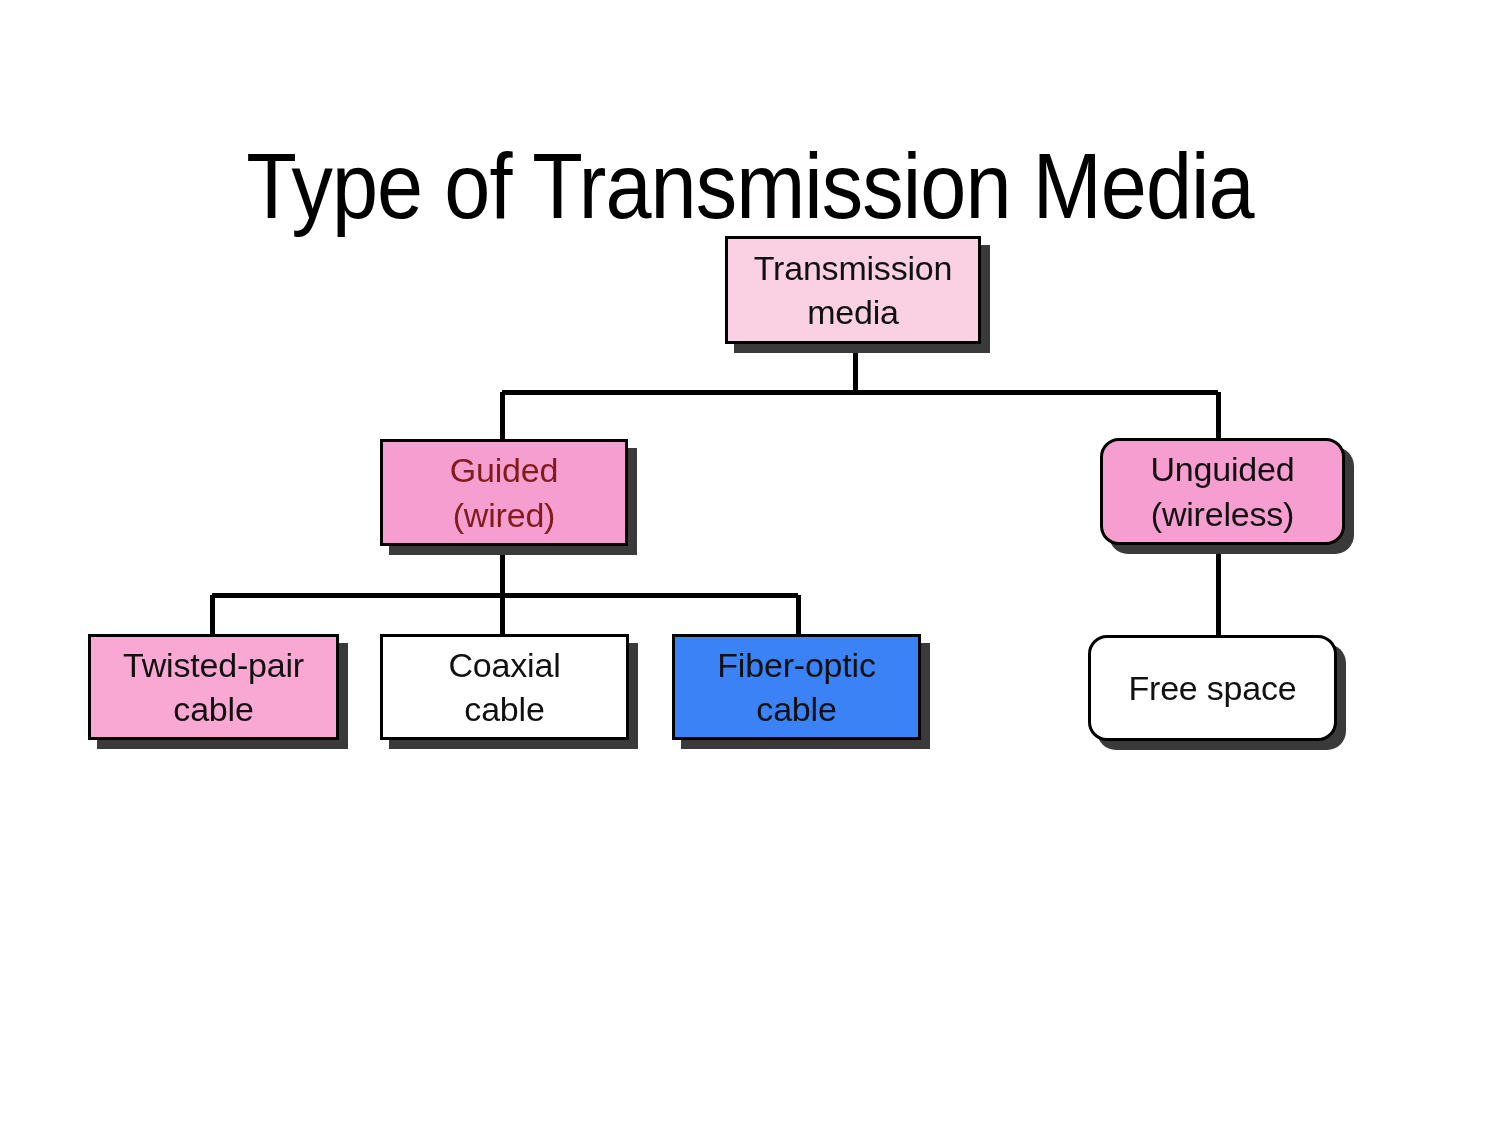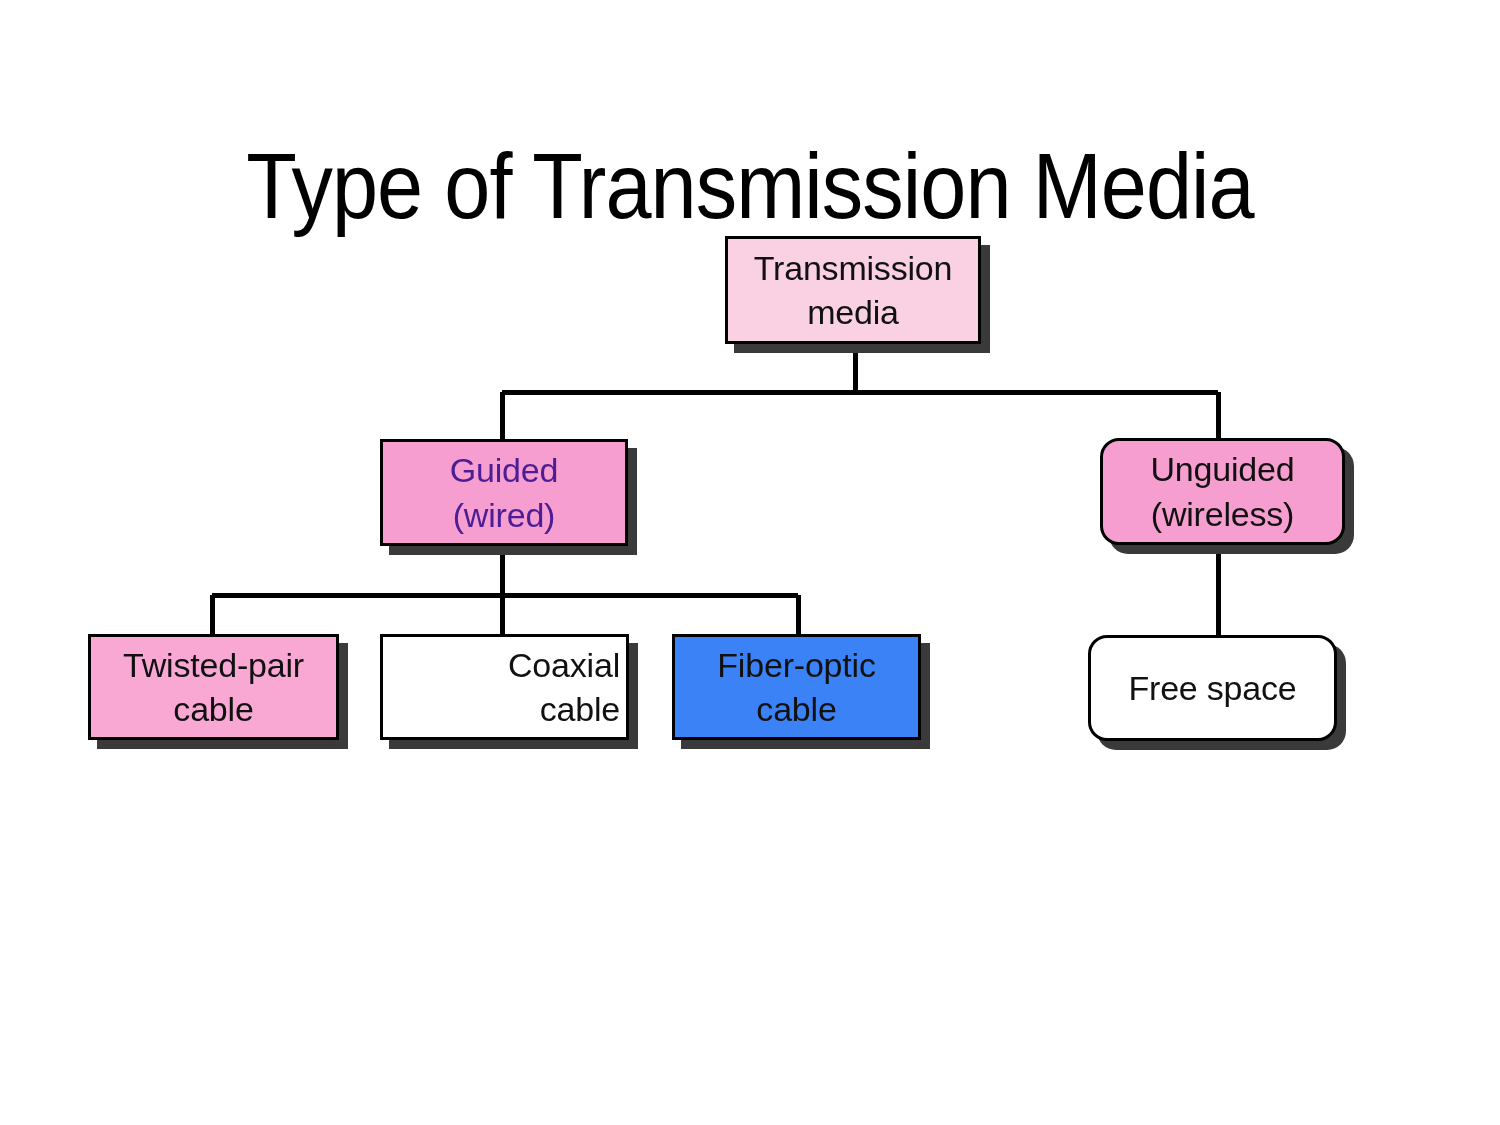--- a/index.html
+++ b/index.html
@@ -89,21 +89,21 @@
   }
   .node.level-leaf {
     background: #ffffff;
   }
 
   
   #node-root        { left: 725px;  top: 236px; width: 256px; height: 108px; }
   #node-guided      { left: 380px;  top: 439px; width: 248px; height: 107px; }
   #node-unguided    { left: 1100px; top: 438px; width: 245px; height: 107px; border-radius: 19px; }
   #node-twisted     { left: 88px;   top: 634px; width: 251px; height: 106px; }
-  #node-coaxial     { left: 380px;  top: 634px; width: 249px; height: 106px; text-align: right; }
+  #node-coaxial     { left: 380px;  top: 634px; width: 249px; height: 106px; }
   #node-fiber       { left: 672px;  top: 634px; width: 249px; height: 106px; }
   #node-freespace   { left: 1088px; top: 635px; width: 249px; height: 106px; }
 </style>
 </head>
 <body>
 
 <div id="slide" style="background: rgb(255, 255, 255);">
 
   <h1 id="slide-title">Type of Transmission Media</h1>
 
@@ -128,21 +128,21 @@
         <line x1="1218" y1="546" x2="1218" y2="636"></line>
       </g>
     </svg>
 
     <div class="node level-root" id="node-root" style="background: rgb(250, 208, 227); border-color: rgb(0, 0, 0); box-shadow: rgb(58, 58, 58) 9px 9px 0px 0px;">
       <span class="node-label" style="color: rgb(17, 17, 17);">Transmission
 media</span>
     </div>
 
     <div class="node level-two" id="node-guided" style="background: rgb(247, 158, 208); border-color: rgb(0, 0, 0); box-shadow: rgb(58, 58, 58) 9px 9px 0px 0px;">
-      <span class="node-label" style="color: #4c1d95;">Guided
+      <span class="node-label" style="color: #7f1d1d;">Guided
 (wired)</span>
     </div>
 
     <div class="node level-two" id="node-unguided" style="background: rgb(247, 158, 208); border-color: rgb(0, 0, 0); box-shadow: rgb(58, 58, 58) 9px 9px 0px 0px;">
       <span class="node-label" style="color: rgb(17, 17, 17);">Unguided
 (wireless)</span>
     </div>
 
     <div class="node level-leaf" id="node-twisted" style="background: #f9a8d4; border-color: rgb(0, 0, 0); box-shadow: rgb(58, 58, 58) 9px 9px 0px 0px;">
       <span class="node-label" style="color: rgb(17, 17, 17);">Twisted-pair

